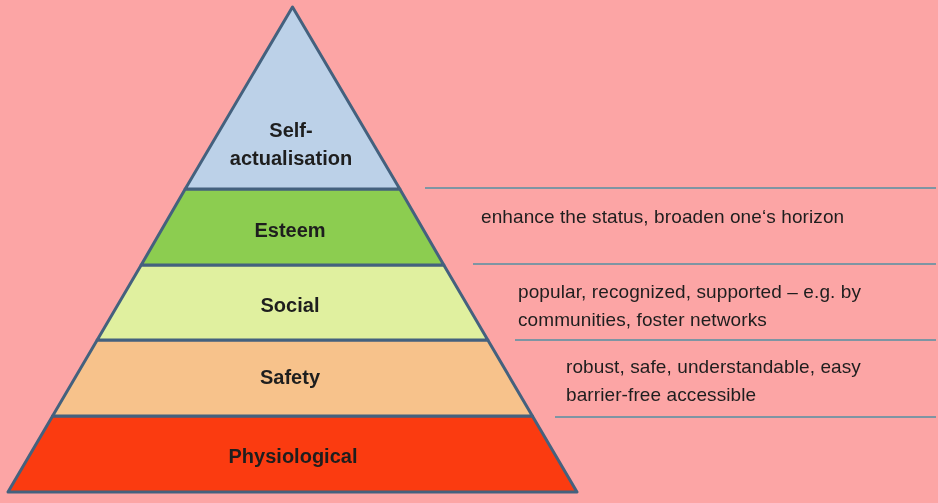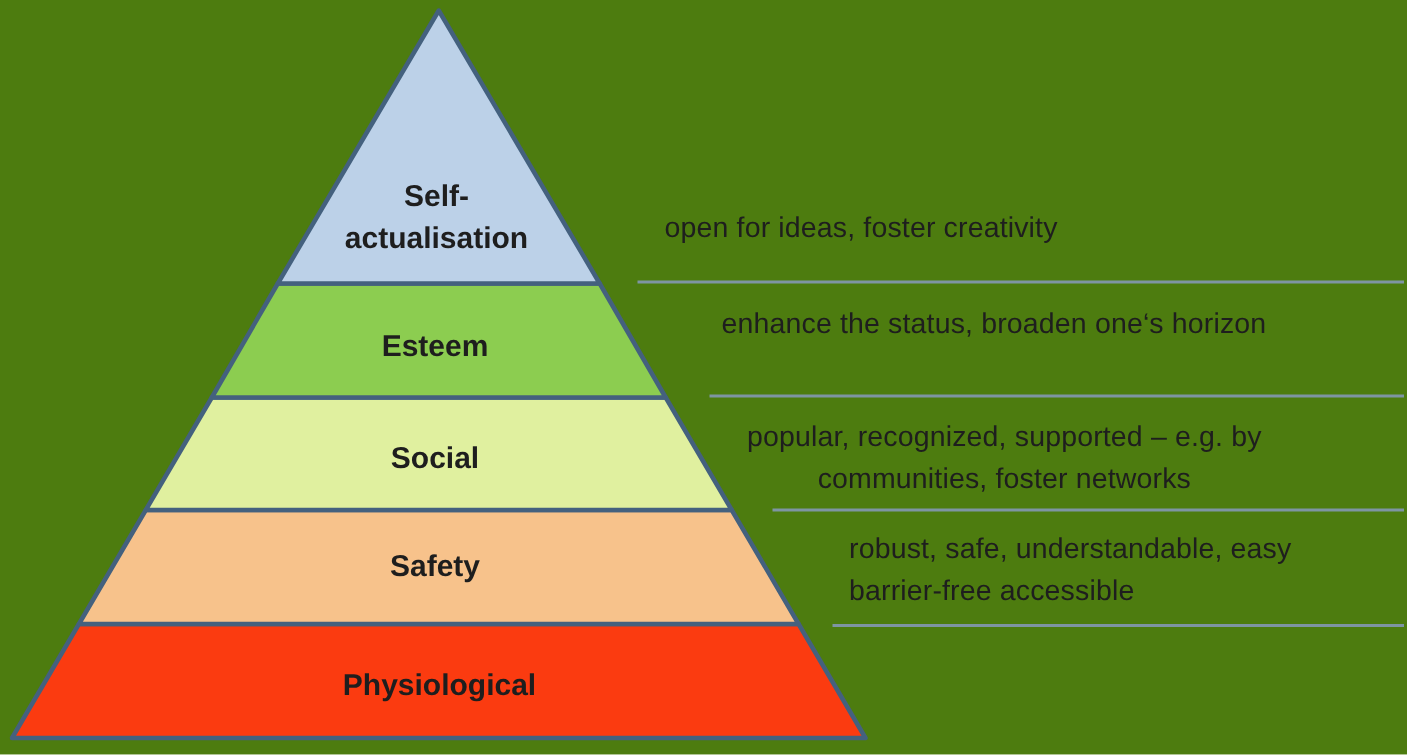--- a/index.html
+++ b/index.html
@@ -1,20 +1,20 @@
 <!DOCTYPE html>
 <html style="--border-color: #44617e; --divider-color: #7e95a3; --text-color: #1e1e1e;"><head>
 <meta charset="utf-8">
 <style>
   html, body { margin: 0; padding: 0; background: #ffffff; }
   .stage {
     position: relative;
     width: 938px;
     height: 503px;
-    background: #4d7c0f;
+    background: #fca5a5;
     overflow: hidden;
     font-family: "Liberation Sans", sans-serif;
     color: var(--text-color, #1e1e1e);
   }
   .stage svg { position: absolute; left: 0; top: 0; }
   .level {
     stroke: var(--border-color, #44617e);
     stroke-width: 3;
     stroke-linejoin: round;
   }
@@ -53,33 +53,30 @@
     <polygon class="level" points="292.5,7 399.8,189 185.2,189" fill="#bcd1e8"></polygon>
 
     <text class="lvl-label" x="291" y="137">Self-</text>
     <text class="lvl-label" x="291" y="165">actualisation</text>
     <text class="lvl-label" x="290" y="237">Esteem</text>
     <text class="lvl-label" x="290" y="312">Social</text>
     <text class="lvl-label" x="290" y="384">Safety</text>
     <text class="lvl-label" x="293" y="463">Physiological</text>
   </svg>
 
-  <div class="desc" style="left:443px; top:139px;">
-    <div>open for ideas, foster creativity</div>
-  </div>
 
   <div class="divider" style="left:425px; top:187px; width:511px;"></div>
 
   <div class="desc" style="left:481px; top:203px;text-align:right;">
     <div>enhance the status, broaden one‘s horizon</div>
   </div>
 
   <div class="divider" style="left:473px; top:263px; width:463px;"></div>
 
-  <div class="desc" style="left:498px; top:278px;text-align:center;">
+  <div class="desc" style="left:518px; top:278px;">
     <div>popular, recognized, supported – e.g. by</div>
     <div>communities, foster networks</div>
   </div>
 
   <div class="divider" style="left:515px; top:339px; width:421px;"></div>
 
   <div class="desc" style="left:566px; top:353px;">
     <div>robust, safe, understandable, easy</div>
     <div>barrier-free accessible</div>
   </div>

